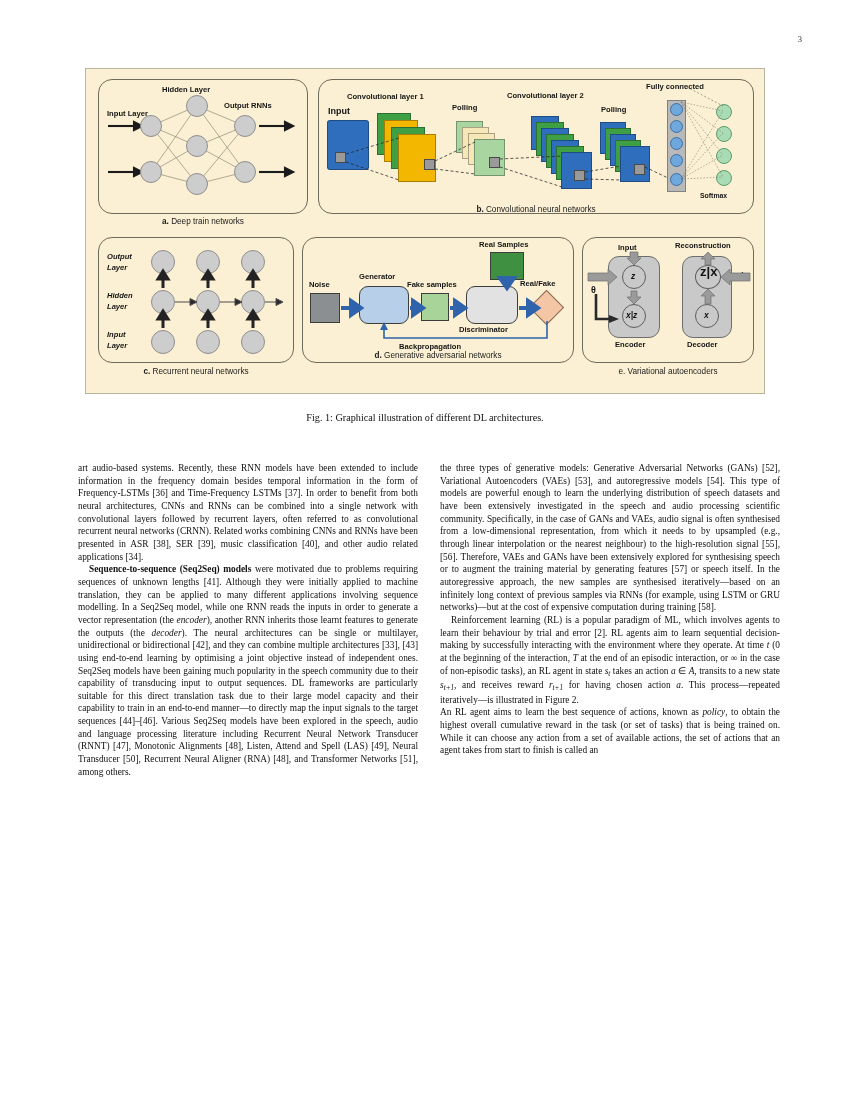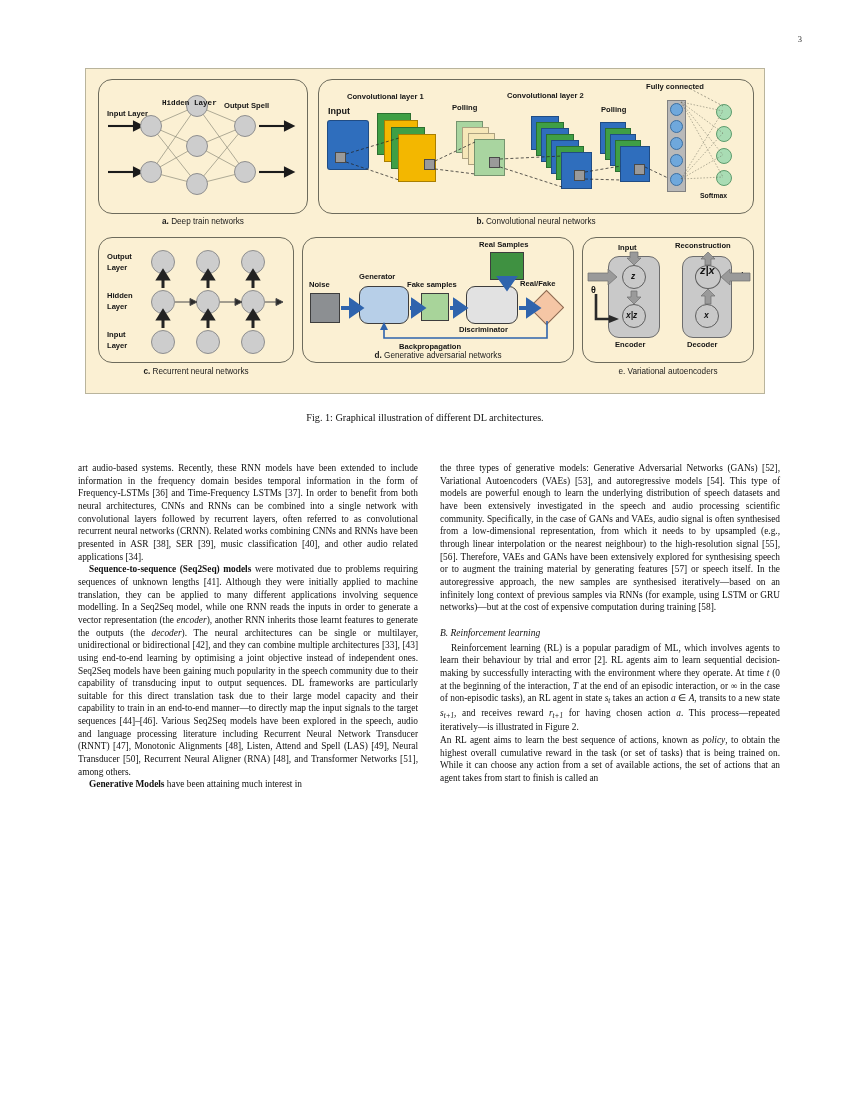--- a/index.html
+++ b/index.html
@@ -113,23 +113,23 @@
             <polygon points="186,88 194,92 186,96"></polygon>
         </g>
       </svg>
       <div class="node" style="left:41px;top:35px;width:22px;height:22px;"></div>
       <div class="node" style="left:41px;top:81px;width:22px;height:22px;"></div>
       <div class="node" style="left:87px;top:15px;width:22px;height:22px;"></div>
       <div class="node" style="left:87px;top:55px;width:22px;height:22px;"></div>
       <div class="node" style="left:87px;top:93px;width:22px;height:22px;"></div>
       <div class="node" style="left:135px;top:35px;width:22px;height:22px;"></div>
       <div class="node" style="left:135px;top:81px;width:22px;height:22px;"></div>
-      <div class="ptext" style="left:63px;top:19px;font-family:Liberation Mono, monospace;">Hidden Layer</div>
+      <div class="ptext" style="left:63px;top:5px;">Hidden Layer</div>
       <div class="ptext" style="left:8px;top:21px;margin-top:8px;">Input Layer</div>
-      <div class="ptext" style="left:125px;top:21px;">Output Spell</div>
+      <div class="ptext" style="left:125px;top:21px;">Output RNNs</div>
     </div>
     <div class="plabel" style="left:12px;top:148px;width:210px;">
       <b>a.</b>
       <span>Deep train networks</span>
     </div>
 
     <div class="panel" style="left:232px;top:10px;width:436px;height:135px;">
 
       <div class="ptext" style="left:9px;top:26px;font-size:9px;">Input</div>
       <div class="slab" style="left:8px;top:40px;width:42px;height:50px;background:#2f6ebd;border-radius:3px;"></div>
@@ -200,26 +200,26 @@
           <line x1="362" y1="99" x2="404" y2="31"></line>
             <line x1="362" y1="99" x2="404" y2="53"></line>
           <line x1="362" y1="99" x2="404" y2="75"></line>
             <line x1="362" y1="99" x2="404" y2="97"></line>
         </g>
         <g stroke="#4a4a3f" stroke-width="0.5" fill="none" stroke-dasharray="2,2">
           <line x1="364" y1="5" x2="404" y2="26"></line>
         </g>
       </svg>
     </div>
-    <div class="plabel" style="left:232px;top:148px;width:436px;">
+    <div class="plabel" style="left:232px;top:136px;width:436px;">
       <b>b.</b>
       <span>Convolutional neural networks</span>
     </div>
 
-    <div class="panel" style="left:12px;top:168px;width:196px;height:126px;">
+    <div class="panel" style="left:12px;top:168px;width:196px;height:126px;font-style:italic;">
       <div class="ptext" style="left:8px;top:14px;">Output</div>
       <div class="ptext" style="left:8px;top:25px;">Layer</div>
       <div class="ptext" style="left:8px;top:53px;">Hidden</div>
       <div class="ptext" style="left:8px;top:64px;">Layer</div>
       <div class="ptext" style="left:8px;top:92px;">Input</div>
       <div class="ptext" style="left:8px;top:103px;">Layer</div>
 
       <div class="node" style="left:52px;top:12px;width:24px;height:24px;"></div>
       <div class="node" style="left:97px;top:12px;width:24px;height:24px;"></div>
       <div class="node" style="left:142px;top:12px;width:24px;height:24px;"></div>
@@ -314,21 +314,21 @@
       <div class="blk round" style="left:25px;top:18px;width:52px;height:82px;background:#c9c9c9;border-color:#6d6d6d;border-radius:11px;"></div>
       <div class="blk round" style="left:99px;top:18px;width:50px;height:82px;background:#c9c9c9;border-color:#6d6d6d;border-radius:11px;"></div>
 
       <div class="node" style="left:39px;top:27px;width:24px;height:24px;background:#c9c9c9;border-color:#5e5e5e;"></div>
       <div class="node" style="left:39px;top:66px;width:24px;height:24px;background:#c9c9c9;border-color:#5e5e5e;"></div>
       <div class="node" style="left:112px;top:27px;width:26px;height:24px;background:#c9c9c9;border-color:#5e5e5e;"></div>
       <div class="node" style="left:112px;top:66px;width:24px;height:24px;background:#c9c9c9;border-color:#5e5e5e;"></div>
 
       <div class="ptext" style="left:48px;top:33px;font-style:italic;font-size:8.5px;">z</div>
       <div class="ptext" style="left:43px;top:72px;font-style:italic;font-size:8.5px;">x|z</div>
-      <div class="ptext" style="left:117px;top:26px;font-style:italic;font-size:11px;">z|x</div>
+      <div class="ptext" style="left:117px;top:26px;font-size:13px;">z|x</div>
       <div class="ptext" style="left:121px;top:72px;font-style:italic;font-size:8.5px;">x</div>
 
       <div class="ptext" style="left:8px;top:47px;font-size:9px;">θ</div>
       <div class="ptext" style="left:156px;top:33px;font-size:9px;">ϕ</div>
 
       <div class="ptext" style="left:32px;top:102px;">Encoder</div>
       <div class="ptext" style="left:104px;top:102px;">Decoder</div>
 
       <svg class="edges" width="172" height="126">
         <g fill="#9a9a9a" stroke="#6e6e6e" stroke-width="0.7">
@@ -352,23 +352,21 @@
       <span>Variational autoencoders</span>
     </div>
 
   </div>
 
   <div class="caption">Fig. 1: Graphical illustration of different DL architectures.</div>
 
   <div class="col left">
     <p class="noind">art audio-based systems. Recently, these RNN models have been extended to include information in the frequency domain besides temporal information in the form of Frequency-LSTMs [36] and Time-Frequency LSTMs [37]. In order to benefit from both neural architectures, CNNs and RNNs can be combined into a single network with convolutional layers followed by recurrent layers, often referred to as convolutional recurrent neural networks (CRNN). Related works combining CNNs and RNNs have been presented in ASR [38], SER [39], music classification [40], and other audio related applications [34].</p>
     <p><b>Sequence-to-sequence (Seq2Seq) models</b> were motivated due to problems requiring sequences of unknown lengths [41]. Although they were initially applied to machine translation, they can be applied to many different applications involving sequence modelling. In a Seq2Seq model, while one RNN reads the inputs in order to generate a vector representation (the <i>encoder</i>), another RNN inherits those learnt features to generate the outputs (the <i>decoder</i>). The neural architectures can be single or multilayer, unidirectional or bidirectional [42], and they can combine multiple architectures [33], [43] using end-to-end learning by optimising a joint objective instead of independent ones. Seq2Seq models have been gaining much popularity in the speech community due to their capability of transducing input to output sequences. DL frameworks are particularly suitable for this direct translation task due to their large model capacity and their capability to train in an end-to-end manner—to directly map the input signals to the target sequences [44]–[46]. Various Seq2Seq models have been explored in the speech, audio and language processing literature including Recurrent Neural Network Transducer (RNNT) [47], Monotonic Alignments [48], Listen, Attend and Spell (LAS) [49], Neural Transducer [50], Recurrent Neural Aligner (RNA) [48], and Transformer Networks [51], among others.</p>
-    <p><b>Generative Models</b> have been attaining much interest in</p>
   </div>
 
   <div class="col right">
     <p class="noind">the three types of generative models: Generative Adversarial Networks (GANs) [52], Variational Autoencoders (VAEs) [53], and autoregressive models [54]. This type of models are powerful enough to learn the underlying distribution of speech datasets and have been extensively investigated in the speech and audio processing scientific community. Specifically, in the case of GANs and VAEs, audio signal is often synthesised from a low-dimensional representation, from which it needs to by upsampled (e.g., through linear interpolation or the nearest neighbour) to the high-resolution signal [55], [56]. Therefore, VAEs and GANs have been extensively explored for synthesising speech or to augment the training material by generating features [57] or speech itself. In the autoregressive approach, the new samples are synthesised iteratively—based on an infinitely long context of previous samples via RNNs (for example, using LSTM or GRU networks)—but at the cost of expensive computation during training [58].</p>
-    <h3>B. Reinforcement learning</h3>
     <p>Reinforcement learning (RL) is a popular paradigm of ML, which involves agents to learn their behaviour by trial and error [2]. RL agents aim to learn sequential decision-making by successfully interacting with the environment where they operate. At time <i>t</i> (0 at the beginning of the interaction, <i>T</i> at the end of an episodic interaction, or ∞ in the case of non-episodic tasks), an RL agent in state <i>s<span class="sub">t</span></i> takes an action <i>a</i> ∈ <i>A</i>, transits to a new state <i>s<span class="sub">t+1</span></i>, and receives reward <i>r<span class="sub">t+1</span></i> for having chosen action <i>a</i>. This process—repeated iteratively—is illustrated in Figure 2.</p>
     <p class="noind">An RL agent aims to learn the best sequence of actions, known as <i>policy</i>, to obtain the highest overall cumulative reward in the task (or set of tasks) that is being trained on. While it can choose any action from a set of available actions, the set of actions that an agent takes from start to finish is called an</p>
   </div>
 
 </div>
 
 </body></html>

